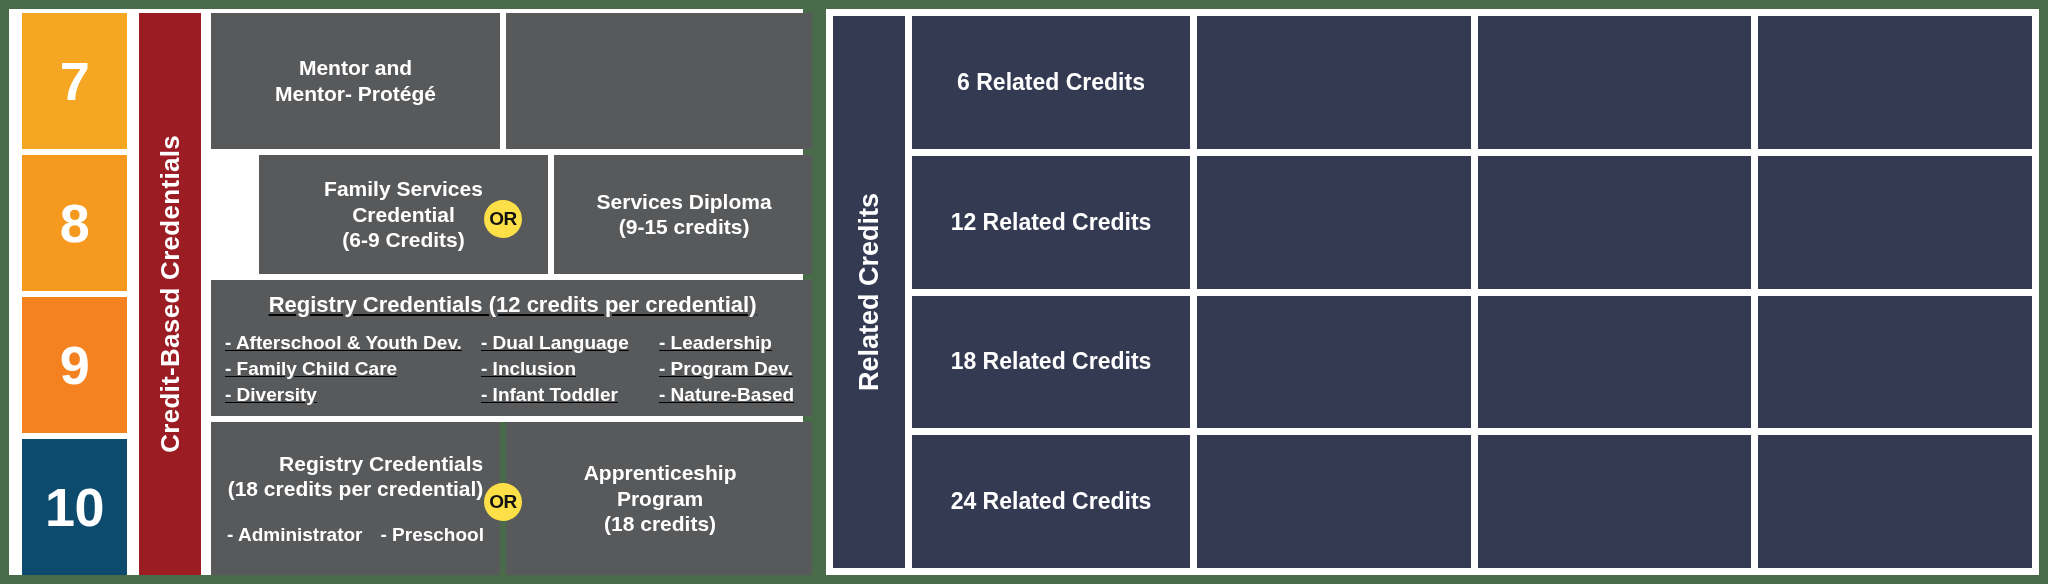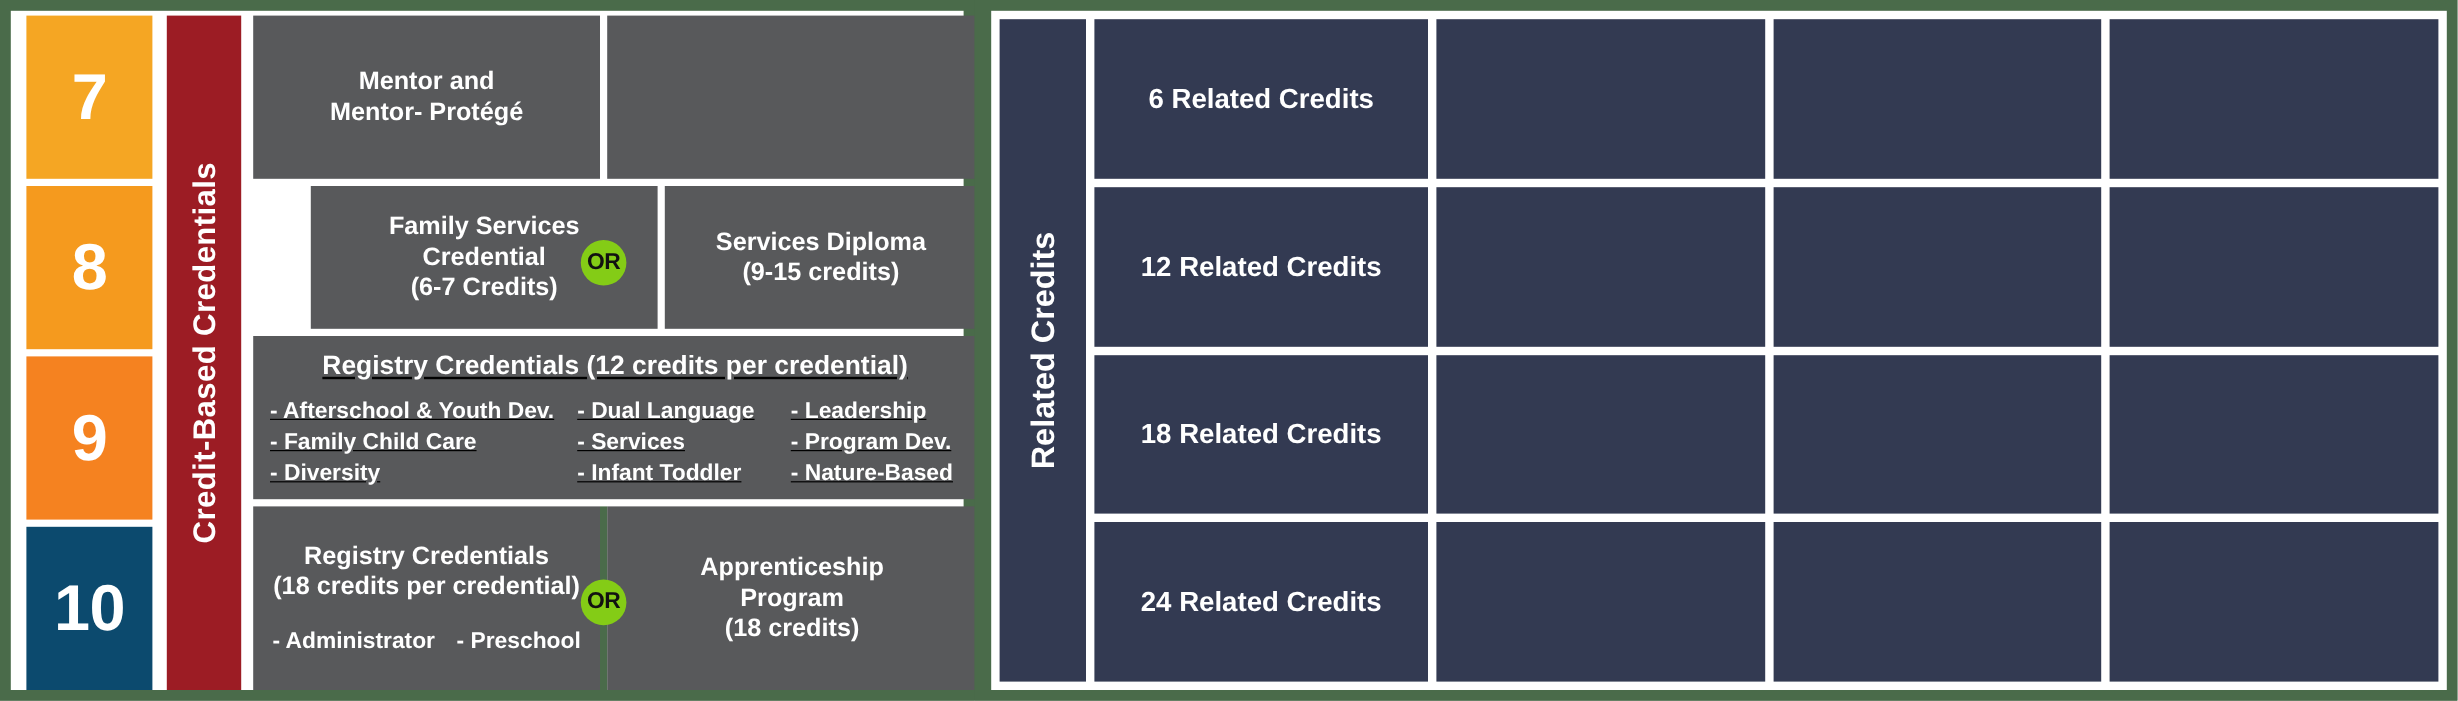--- a/index.html
+++ b/index.html
@@ -146,21 +146,21 @@
   #registry12-columns .reg-col.c2 { flex: 1 1 auto; }
   .reg-item { white-space: nowrap; }
 
   
   #row-registry18 { height: 160px; }
   #cell-registry18 {
     flex: 0 0 289px;
     justify-content: center;
     padding: 10px 10px 10px 10px;
   }
-  #registry18-title { font-size: 21px; line-height: 1.22; }
+  #registry18-title { font-size: 21px; line-height: 1.22; text-align: right; }
   #registry18-list {
     display: flex;
     flex-direction: row;
     gap: 18px;
     margin-top: 22px;
     font-size: 19px;
   }
   #cell-apprenticeship {
     flex: 1 1 auto;
     margin-left: 6px;
@@ -177,21 +177,21 @@
     height: 100%;
     background: #4a6b4a;
   }
 
   
   .or-badge {
     position: absolute;
     width: 38px;
     height: 38px;
     border-radius: 50%;
-    background: #84cc16;
+    background: #fde047;
     color: #111111;
     font-weight: bold;
     font-size: 19px;
     display: flex;
     align-items: center;
     justify-content: center;
     z-index: 5;
     letter-spacing: -0.5px;
   }
   #or-row2 { left: 273px; top: 45px; }
@@ -297,41 +297,41 @@
           </div>
           <div class="cell" id="cell-mentor-empty">
             <span></span>
           </div>
         </div>
 
         <div class="grid-row" id="row-credential">
           <div class="cell" id="cell-family-services">
             <span>Family Services</span>
             <span>Credential</span>
-            <span>(6-7 Credits)</span>
+            <span>(6-9 Credits)</span>
           </div>
           <div class="cell" id="cell-ece-diploma">
             <span>Services Diploma</span>
             <span>(9-15 credits)</span>
           </div>
           <div class="or-badge" id="or-row2">OR</div>
         </div>
 
         <div class="grid-row" id="row-registry12">
           <div class="cell" id="cell-registry12">
             <div id="registry12-title">Registry Credentials (12 credits per credential)</div>
             <div id="registry12-columns">
               <div class="reg-col c0">
                 <div class="reg-item">- Afterschool &amp; Youth Dev.</div>
                 <div class="reg-item">- Family Child Care</div>
                 <div class="reg-item">- Diversity</div>
               </div>
               <div class="reg-col c1">
                 <div class="reg-item">- Dual Language</div>
-                <div class="reg-item">- Services</div>
+                <div class="reg-item">- Inclusion</div>
                 <div class="reg-item">- Infant Toddler</div>
               </div>
               <div class="reg-col c2">
                 <div class="reg-item">- Leadership</div>
                 <div class="reg-item">- Program Dev.</div>
                 <div class="reg-item">- Nature-Based</div>
               </div>
             </div>
           </div>
         </div>

